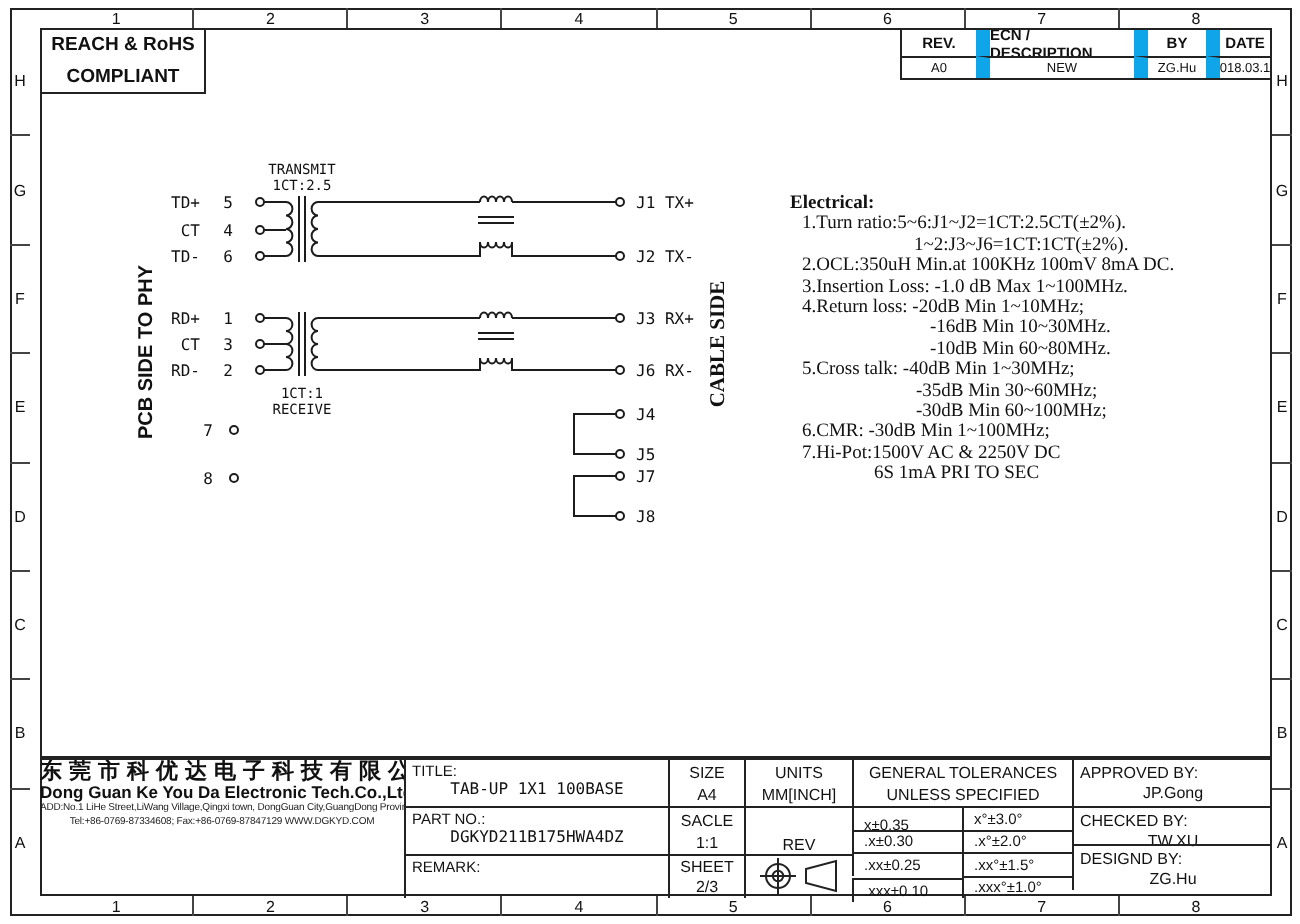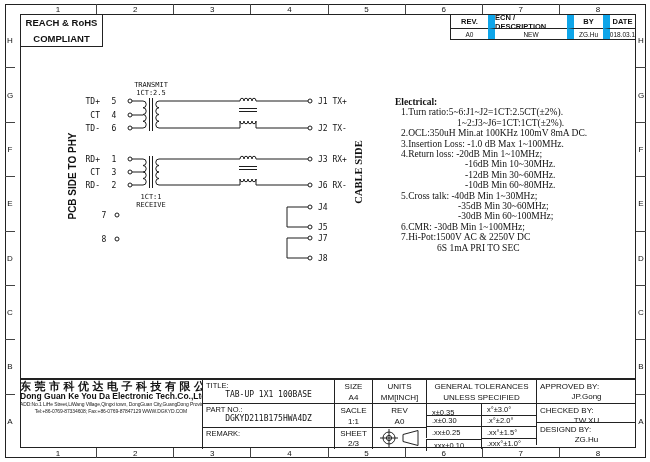--- a/index.html
+++ b/index.html
@@ -220,21 +220,20 @@
   </svg>
 
   <div class="abs elec">
     <div class="hd">Electrical:</div>
     <div class="i1">1.Turn ratio:5~6:J1~J2=1CT:2.5CT(±2%).</div>
     <div class="i2">1~2:J3~J6=1CT:1CT(±2%).</div>
     <div class="i1">2.OCL:350uH Min.at 100KHz 100mV 8mA DC.</div>
     <div class="i1">3.Insertion Loss: -1.0 dB Max 1~100MHz.</div>
     <div class="i1">4.Return loss: -20dB Min 1~10MHz;</div>
     <div class="i3">-16dB Min 10~30MHz.</div>
-    <div class="i3">-12dB Min 30~60MHz.</div>
     <div class="i3">-10dB Min 60~80MHz.</div>
     <div class="i1">5.Cross talk: -40dB Min 1~30MHz;</div>
     <div class="i4">-35dB Min 30~60MHz;</div>
     <div class="i4">-30dB Min 60~100MHz;</div>
     <div class="i1">6.CMR: -30dB Min 1~100MHz;</div>
     <div class="i1">7.Hi-Pot:1500V AC &amp; 2250V DC</div>
     <div class="i5">6S 1mA PRI TO SEC</div>
   </div>
 
   <div class="abs tb">
@@ -268,21 +267,21 @@
     </div>
     <div class="cell ctr" style="left:314px;top:48px;width:38px;height:22px;font-size:8px;line-height:10px;padding-top:1px;">
       <div>SHEET</div>
       <div>2/3</div>
     </div>
 
     <div class="cell ctr" style="left:352px;top:0;width:54px;height:24px;font-size:8px;line-height:11px;padding-top:1px;">
       <div>UNITS</div>
       <div>MM[INCH]</div>
     </div>
-    <div class="cell ctr" style="left:352px;top:24px;width:54px;height:24px;font-size:8px;line-height:11px;padding-top:1px;">
+    <div class="cell ctr" style="left:352px;top:24px;width:54px;height:24px;font-size:8px;line-height:11px;padding-top:13px;">
       <div>REV</div>
       <div>A0</div>
     </div>
     <div class="cell" style="left:352px;top:48px;width:54px;height:22px;">
       <svg width="52" height="20" viewBox="0 0 52 20">
         <g stroke="#222" stroke-width="1" fill="none">
           <circle cx="16" cy="10" r="6"></circle>
           <circle cx="16" cy="10" r="2.6"></circle>
           <line x1="7" y1="10" x2="25" y2="10"></line>
           <line x1="16" y1="1" x2="16" y2="19"></line>

